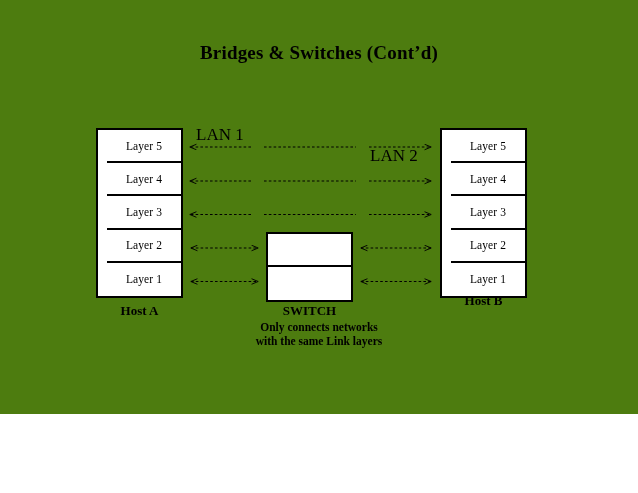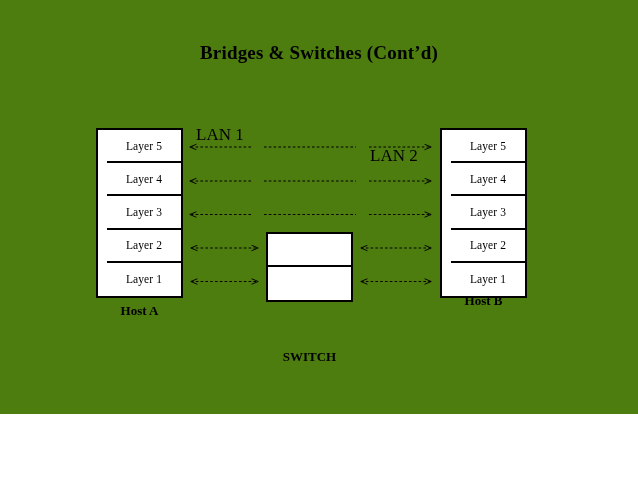--- a/index.html
+++ b/index.html
@@ -80,21 +80,21 @@
 
   
   .node-label {
     position: absolute;
     font-size: 13px;
     font-weight: bold;
     text-align: center;
     white-space: nowrap;
   }
   #label-host-a { left: 96px;  top: 303px; width: 87px; }
-  #label-switch { left: 266px; top: 303px; width: 87px; margin-top: 46px; }
+  #label-switch { left: 266px; top: 303px; width: 87px; }
   #label-host-b { left: 440px; top: 293px; width: 87px; }
 
   .caption {
     position: absolute;
     left: 0;
     top: 320px;
     width: 638px;
     text-align: center;
     font-size: 11.5px;
     font-weight: bold;
@@ -148,20 +148,24 @@
 
   <div id="switch-box">
     <div class="switch-cell"></div>
     <div class="switch-cell"></div>
   </div>
 
   <div class="node-label" id="label-host-a">Host A</div>
   <div class="node-label" id="label-switch">SWITCH</div>
   <div class="node-label" id="label-host-b">Host B</div>
 
+  <div class="caption">
+    <div>Only connects networks</div>
+    <div>with the same Link layers</div>
+  </div>
 
   <svg id="arrow-layer" viewBox="0 0 638 493" width="638" height="493">
     <defs>
       <marker id="ahR" markerWidth="7" markerHeight="7" refX="6.2" refY="3" orient="auto" markerUnits="strokeWidth">
         <path d="M0.4,0.5 L6.4,3 L0.4,5.5" fill="none" stroke="#000" stroke-width="0.9" stroke-linecap="round" stroke-linejoin="round"></path>
       </marker>
       <marker id="ahL" markerWidth="7" markerHeight="7" refX="0.8" refY="3" orient="auto" markerUnits="strokeWidth">
         <path d="M6.6,0.5 L0.6,3 L6.6,5.5" fill="none" stroke="#000" stroke-width="0.9" stroke-linecap="round" stroke-linejoin="round"></path>
       </marker>
     </defs>

